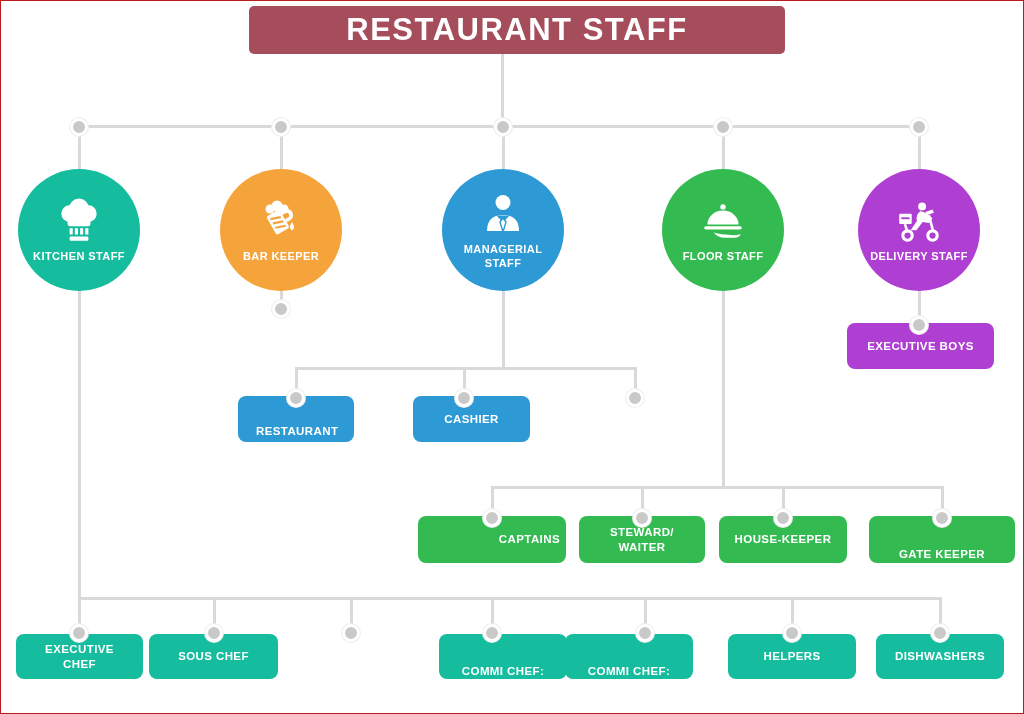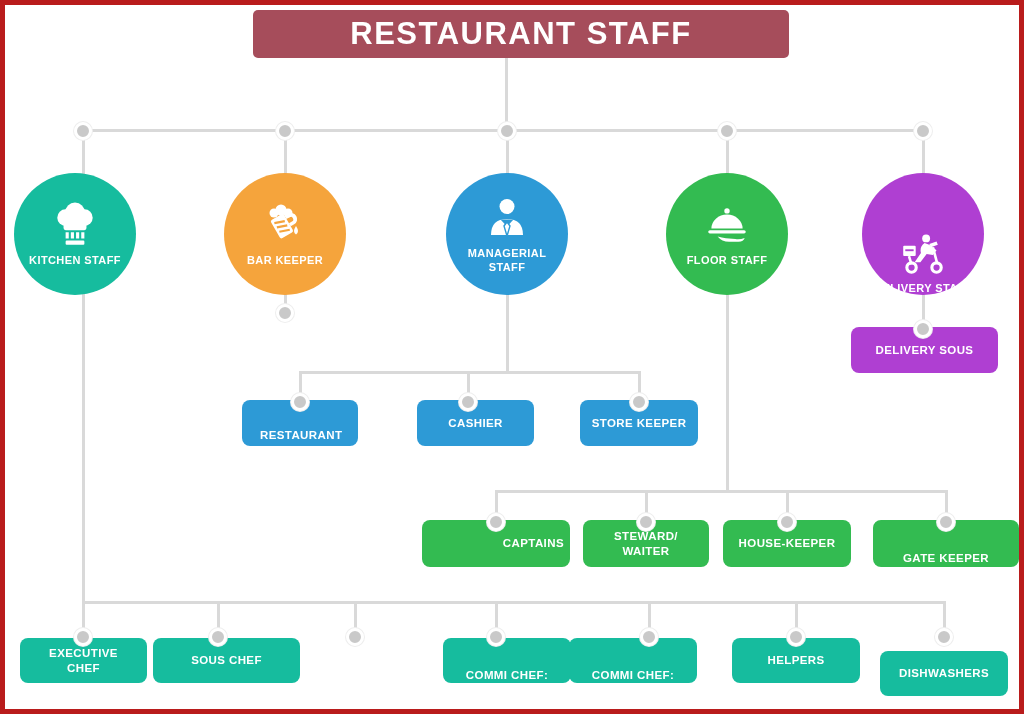--- a/index.html
+++ b/index.html
@@ -1,18 +1,18 @@
 <!DOCTYPE html>
 <html style="--maroon: #a64d5b; --teal: #16bc9e; --orange: #f5a43c; --blue: #2d9ad6; --green: #33bb51; --purple: #af3fd2; --connector: #d9d9d9; --dot: #c9c9c9;"><head>
 <meta charset="utf-8">
 <style>
   html,body{margin:0;padding:0;background:#ffffff;}
   .stage{
     position:relative;width:1024px;height:714px;background:#fff;
-    border:5px solid #b91c1c;box-sizing:border-box;overflow:hidden;
+    border:1px solid #b91c1c;box-sizing:border-box;overflow:hidden;
     font-family:"Liberation Sans",sans-serif;
   }
   
   .title-banner{
     position:absolute;left:248px;top:5px;width:536px;height:48px;
     background:var(--maroon);border-radius:5px;color:#fff;
     display:flex;align-items:center;justify-content:center;
     font-size:31px;font-weight:bold;letter-spacing:1.5px;
   }
   
@@ -93,21 +93,21 @@
     <div class="hline" style="left:78px;top:596px;width:862px;"></div>
     <div class="vline" style="left:76.5px;top:596px;height:36px;"></div>
     <div class="vline" style="left:211.5px;top:596px;height:36px;"></div>
     <div class="vline" style="left:348.5px;top:596px;height:36px;"></div>
     <div class="vline" style="left:489.5px;top:596px;height:36px;"></div>
     <div class="vline" style="left:642.5px;top:596px;height:36px;"></div>
     <div class="vline" style="left:789.5px;top:596px;height:36px;"></div>
     <div class="vline" style="left:937.5px;top:596px;height:36px;"></div>
   </div>
 
-  <div class="circle bg-teal" style="left:70px;top:229px;">
+  <div class="circle bg-teal" style="left:78px;top:229px;">
     <span class="icon">
       <svg viewBox="0 0 48 48" width="50" height="50">
           <g fill="#fff">
         <circle cx="15" cy="16" r="8"></circle>
             <circle cx="24" cy="11" r="9.5"></circle>
             <circle cx="33" cy="16" r="8"></circle>
         <rect x="13" y="14" width="22" height="14" rx="2"></rect>
         <rect x="15" y="30" width="3" height="6"></rect>
             <rect x="20" y="30" width="3" height="6"></rect>
         <rect x="25" y="30" width="3" height="6"></rect>
@@ -157,82 +157,79 @@
       <svg viewBox="0 0 48 48" width="50" height="50">
         <circle cx="24" cy="9.5" r="2.6" fill="#fff"></circle>
         <path d="M9 26.5 a15 13.5 0 0 1 30 0 z" fill="#fff"></path>
         <rect x="6" y="28" width="36" height="3.2" rx="1.6" fill="#fff"></rect>
         <path d="M15 34 q4 5 11 5 h9 q5 0 6 -3.5 q-5 1.8 -9 1 l-9 -0.8 q-4 -0.4 -8 -1.7 z" fill="#fff"></path>
       </svg>
     </span>
     <span class="label">FLOOR STAFF</span>
   </div>
 
-  <div class="circle bg-purple" style="left:918px;top:229px;justify-content:flex-end;">
+  <div class="circle bg-purple" style="left:918px;top:229px;">
     <span class="icon">
       <svg viewBox="0 0 48 48" width="50" height="50">
         <circle cx="13" cy="37" r="4.5" fill="none" stroke="#fff" stroke-width="3"></circle>
         <circle cx="37" cy="37" r="4.5" fill="none" stroke="#fff" stroke-width="3"></circle>
         <g fill="#fff">
           <rect x="5" y="16" width="12" height="10" rx="1"></rect>
           <circle cx="27" cy="9" r="3.8"></circle>
           <path d="M25.5 13.5 q-5 3.5 -3.5 9.5 l-6 9 h5.5 l6 -8 l6 1 l3.5 -4.5 l-7 -5.5 z"></path>
           <path d="M30 14.5 l7 -2.5 l1.2 3.2 l-6.5 2.3 z"></path>
         </g>
         <rect x="7" y="19.5" width="8" height="1.8" fill="var(--purple)"></rect>
         <path d="M33.5 17.5 l4 15" stroke="#fff" stroke-width="2.5"></path>
         <path d="M10.5 26 l2.5 8" stroke="#fff" stroke-width="2.5"></path>
       </svg>
     </span>
     <span class="label w60">DELIVERY STAFF</span>
   </div>
 
   <div class="box bg-purple" style="left:846px;top:322px;width:147px;height:46px;">
-    <span>DELIVERY SOUS</span>
+    <span>EXECUTIVE BOYS</span>
   </div>
 
   <div class="box bg-blue" style="left:237px;top:395px;width:116px;height:46px;">
     <span class="w80">RESTAURANT MANAGER</span>
   </div>
   <div class="box bg-blue" style="left:405px;top:395px;width:117px;height:46px;margin-left:7px;">
     <span>CASHIER</span>
   </div>
-  <div class="box bg-blue" style="left:575px;top:395px;width:118px;height:46px;">
-    <span>STORE KEEPER</span>
-  </div>
 
   <div class="box bg-green" style="left:417px;top:515px;width:148px;height:47px;justify-content:flex-end;">
     <span>CAPTAINS</span>
   </div>
   <div class="box bg-green" style="left:578px;top:515px;width:126px;height:47px;">
     <span class="w72">STEWARD/ WAITER</span>
   </div>
   <div class="box bg-green" style="left:718px;top:515px;width:128px;height:47px;">
     <span>HOUSE-KEEPER</span>
   </div>
   <div class="box bg-green" style="left:868px;top:515px;width:146px;height:47px;">
     <span class="w90">GATE KEEPER OR GAURD</span>
   </div>
 
   <div class="box bg-teal" style="left:15px;top:633px;width:127px;height:45px;">
     <span class="w75">EXECUTIVE CHEF</span>
   </div>
-  <div class="box bg-teal" style="left:148px;top:633px;width:147px;height:45px;">
+  <div class="box bg-teal" style="left:148px;top:633px;width:129px;height:45px;">
     <span>SOUS CHEF</span>
   </div>
   <div class="box bg-teal" style="left:438px;top:633px;width:128px;height:45px;">
     <span class="w90">COMMI CHEF: LEVEL -1</span>
   </div>
   <div class="box bg-teal" style="left:564px;top:633px;width:128px;height:45px;">
     <span class="w90">COMMI CHEF: LEVEL -2</span>
   </div>
   <div class="box bg-teal" style="left:727px;top:633px;width:128px;height:45px;">
     <span>HELPERS</span>
   </div>
-  <div class="box bg-teal" style="left:875px;top:646px;width:128px;height:45px;">
+  <div class="box bg-teal" style="left:875px;top:633px;width:128px;height:45px;">
     <span>DISHWASHERS</span>
   </div>
 
   <div>
     <div class="dot" style="left:78px;top:126px;"></div>
     <div class="dot" style="left:280px;top:126px;"></div>
     <div class="dot" style="left:502px;top:126px;"></div>
     <div class="dot" style="left:722px;top:126px;"></div>
     <div class="dot" style="left:918px;top:126px;"></div>
     <div class="dot" style="left:280px;top:308px;"></div>

